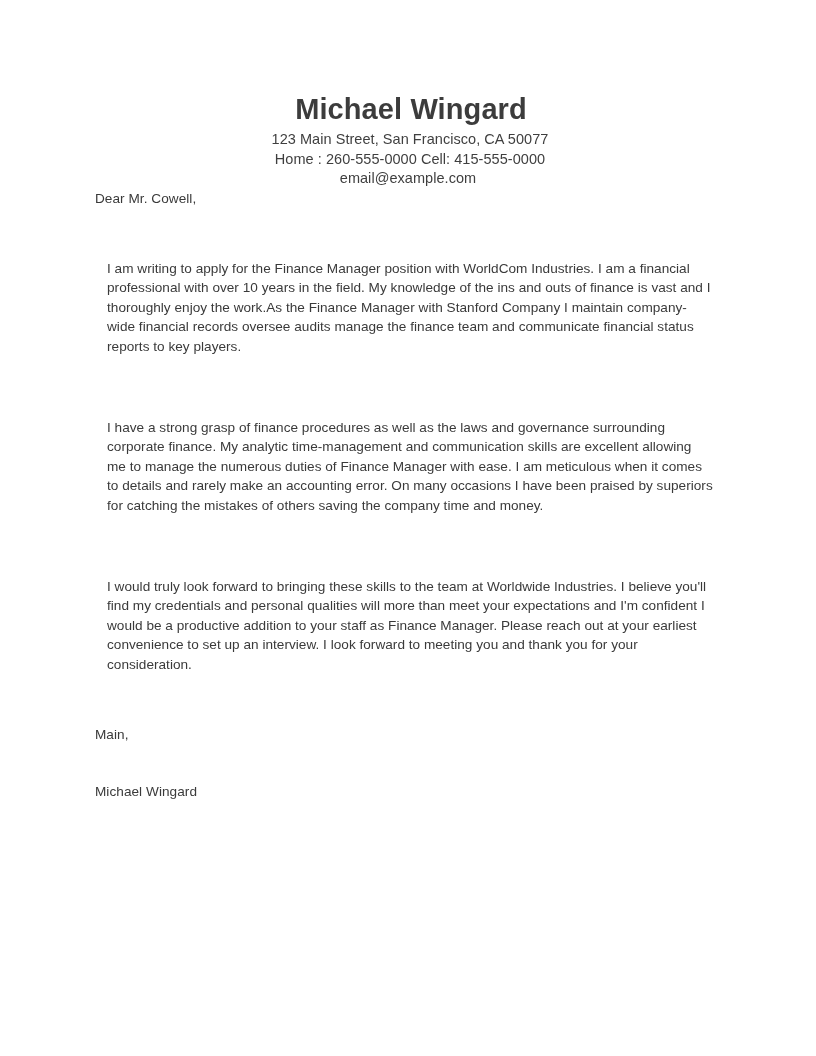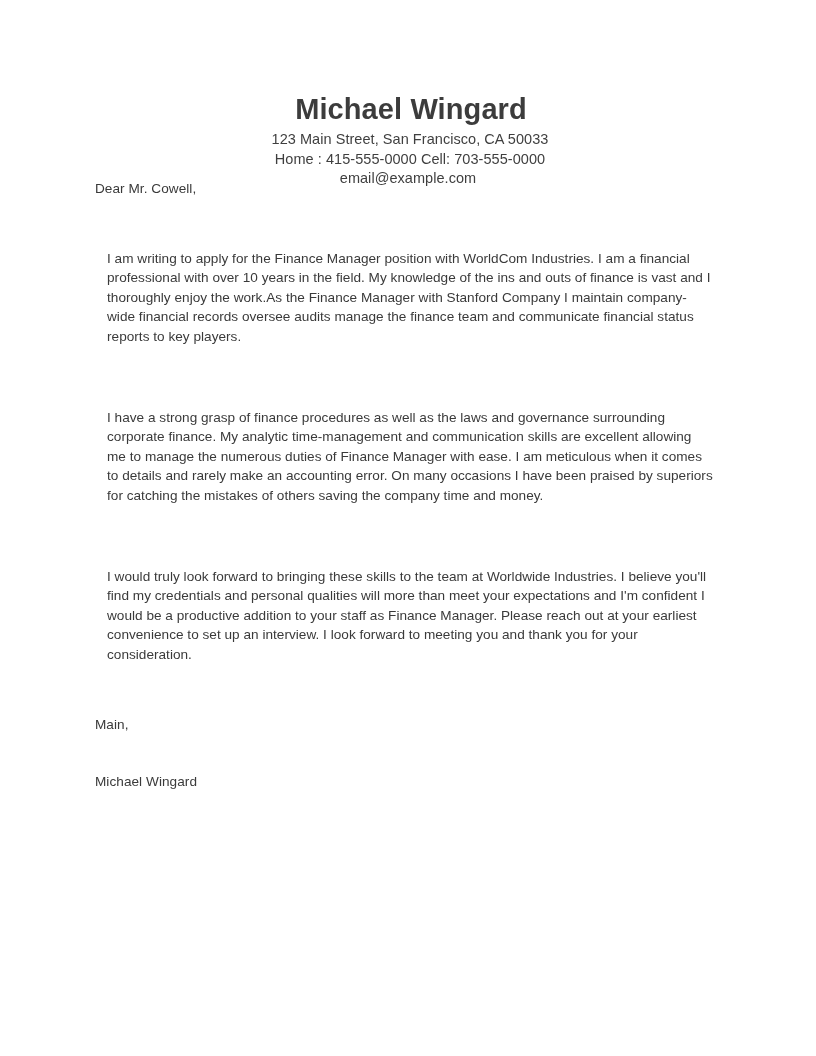--- a/index.html
+++ b/index.html
@@ -51,21 +51,21 @@
     letter-spacing: 0.05px;
   }
   .letterhead-line.email {
     padding-left: 0px;
   }
 
   
   .letter-body {
     position: absolute;
     left: 95px;
-    top: 179px;
+    top: 189px;
     width: 630px;
   }
   .salutation {
     font-size: 13.6px;
     line-height: 19.6px;
     color: #3a3a3a;
     margin: 0;
     letter-spacing: 0.05px;
   }
   .para {
@@ -89,22 +89,22 @@
     letter-spacing: 0.05px;
   }
 </style>
 </head>
 <body>
 
 <div class="page">
 
   <div class="letterhead">
     <h1 class="letterhead-name">Michael Wingard</h1>
-    <p class="letterhead-line">123 Main Street, San Francisco, CA 50033</p>
-    <p class="letterhead-line">Home : 415-555-0000 Cell: 703-555-0000</p>
+    <p class="letterhead-line">123 Main Street, San Francisco, CA 50077</p>
+    <p class="letterhead-line">Home : 260-555-0000 Cell: 415-555-0000</p>
     <p class="letterhead-line email">email@example.com</p>
   </div>
 
   <div class="letter-body">
 
     <p class="salutation">Dear Mr. Cowell,</p>
 
     <div class="gap-after-salutation"></div>
 
     <p class="para">I am writing to apply for the Finance Manager position with WorldCom Industries. I am a financial professional with over 10 years in the field. My knowledge of the ins and outs of finance is vast and I thoroughly enjoy the work.As the Finance Manager with Stanford Company I maintain company-wide financial records oversee audits manage the finance team and communicate financial status reports to key players.</p>

